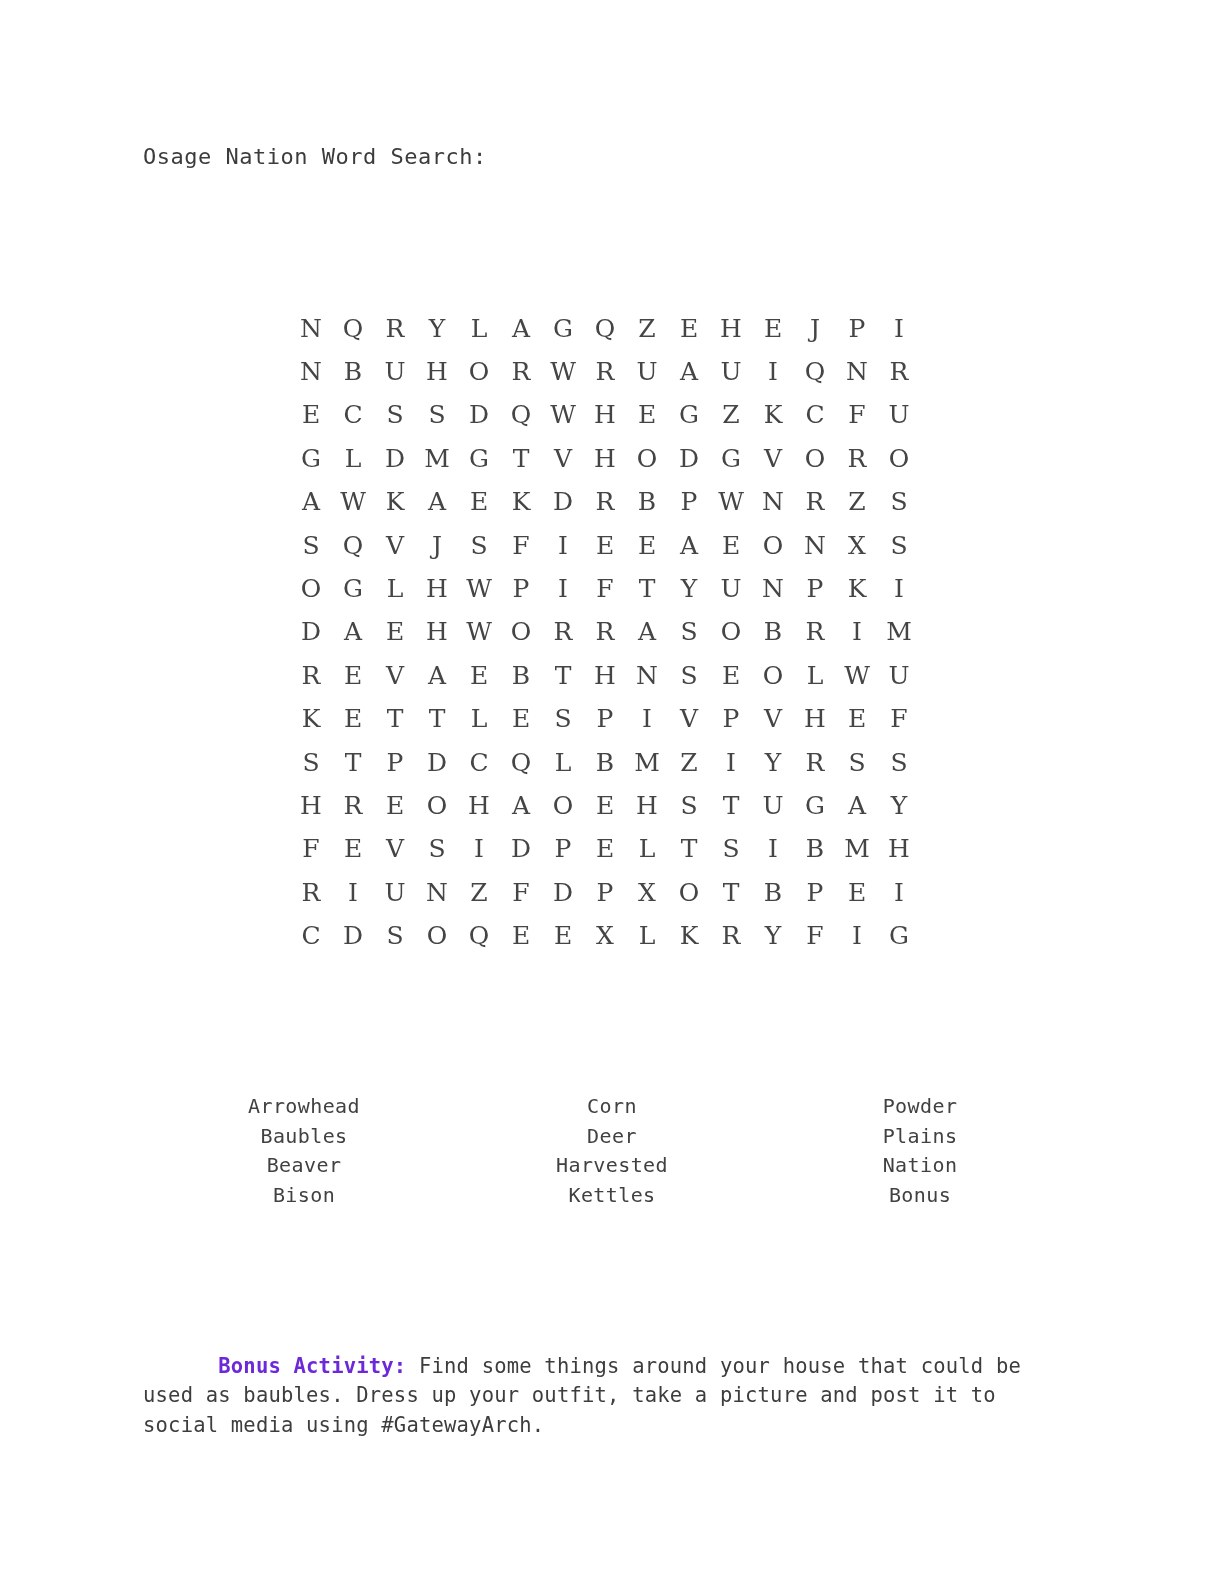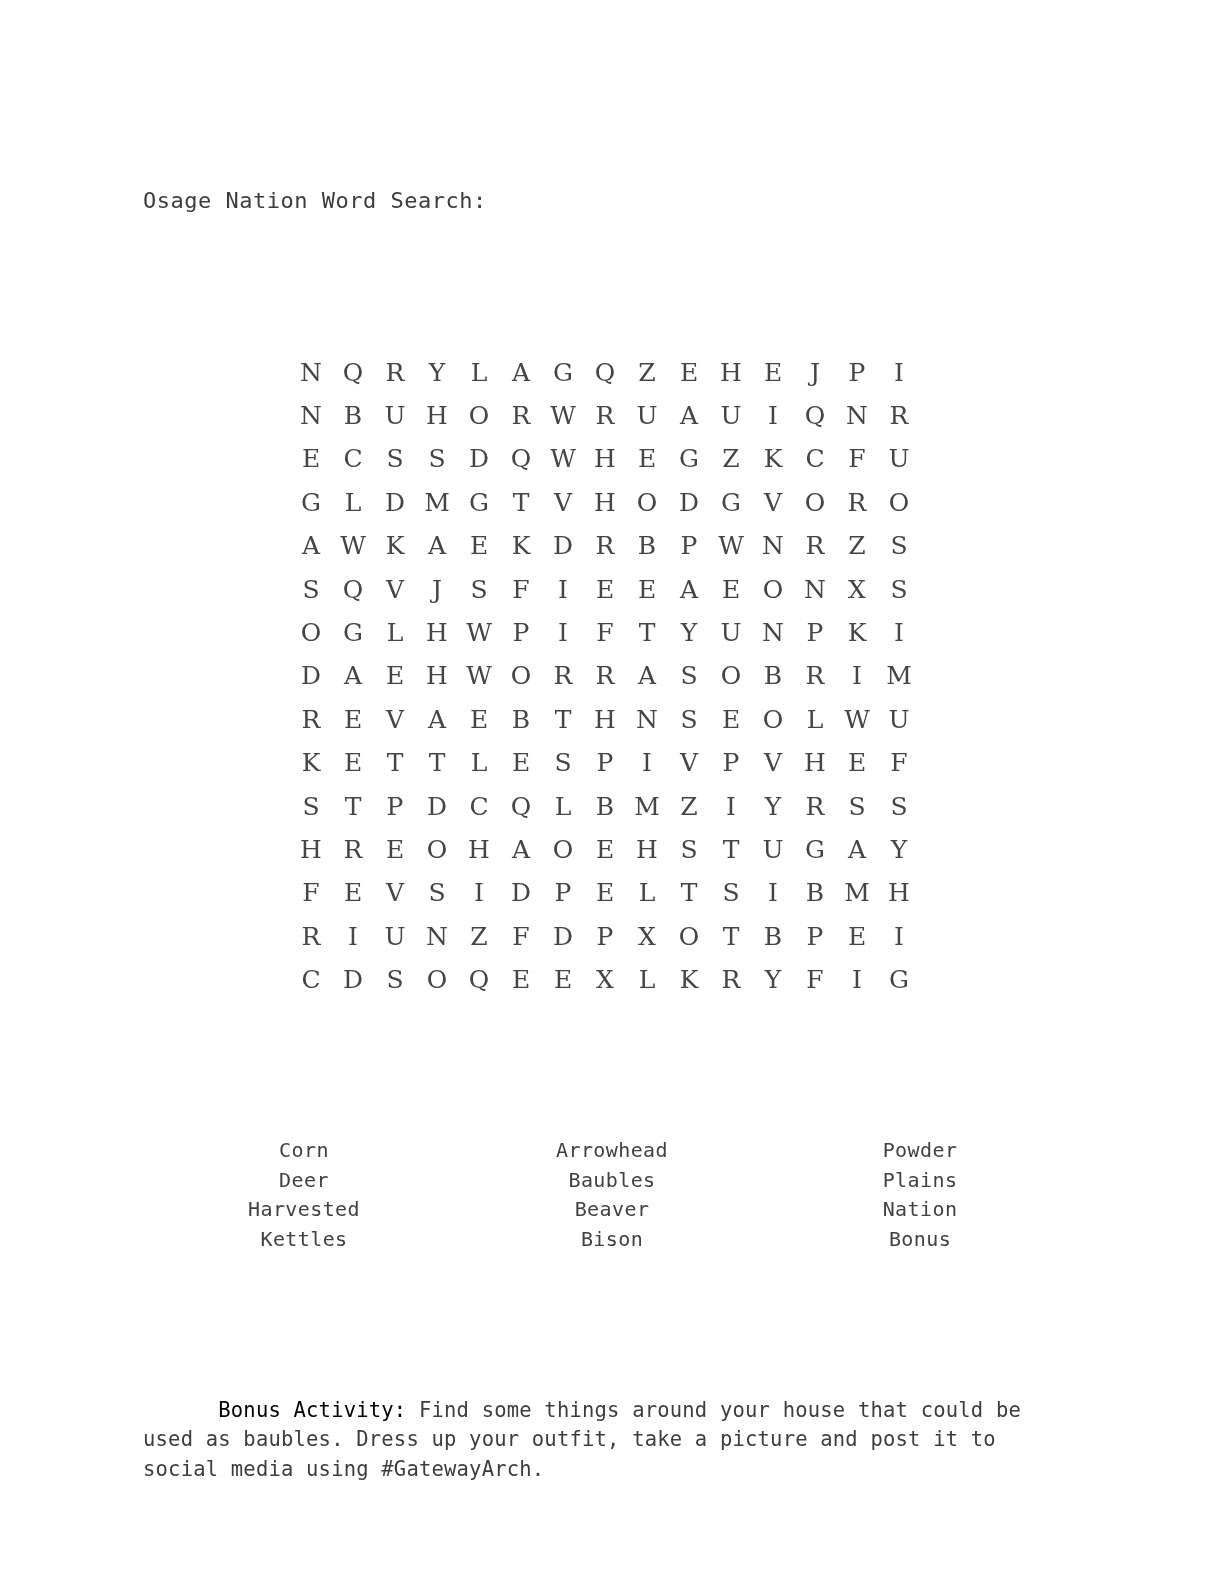--- a/index.html
+++ b/index.html
@@ -15,21 +15,20 @@
     overflow: hidden;
     font-family: "DejaVu Sans Mono", "Liberation Mono", monospace;
     color: #3a3a3a;
     -webkit-font-smoothing: antialiased;
   }
 
   .page {
     position: absolute;
     inset: 0;
     background: #ffffff;
-    margin-top: 44px;
   }
 
   
   #puzzle-title {
     position: absolute;
     left: 143px;
     top: 142px;
     font-size: 22px;
     letter-spacing: 0.5px;
     line-height: 30px;
@@ -86,22 +85,22 @@
     position: absolute;
     left: 143px;
     top: 1322px;
     width: 935px;
     font-size: 20.5px;
     line-height: 29.5px;
     color: #3d3d3d;
     letter-spacing: 0.2px;
   }
   #bonus-activity .bonus-label {
-    font-weight: normal;
-    color: #000000;
+    font-weight: bold;
+    color: #6d28d9;
   }
   #bonus-activity .bonus-body {
     font-weight: normal;
   }
   .bonus-line { white-space: pre-wrap; }
 </style>
 </head>
 <body>
 
 <div class="page">
@@ -360,33 +359,33 @@
         <div class="grid-cell">K</div>
         <div class="grid-cell">R</div>
         <div class="grid-cell">Y</div>
         <div class="grid-cell">F</div>
         <div class="grid-cell">I</div>
         <div class="grid-cell">G</div>
       </div>
     </div>
 
   <div id="word-list">
+      <div class="word-column">
+        <div class="word-item">Arrowhead</div>
+        <div class="word-item">Baubles</div>
+        <div class="word-item">Beaver</div>
+        <div class="word-item">Bison</div>
+      </div>
       <div class="word-column">
         <div class="word-item">Corn</div>
         <div class="word-item">Deer</div>
         <div class="word-item">Harvested</div>
         <div class="word-item">Kettles</div>
       </div>
       <div class="word-column">
-        <div class="word-item">Arrowhead</div>
-        <div class="word-item">Baubles</div>
-        <div class="word-item">Beaver</div>
-        <div class="word-item">Bison</div>
-      </div>
-      <div class="word-column">
         <div class="word-item">Powder</div>
         <div class="word-item">Plains</div>
         <div class="word-item">Nation</div>
         <div class="word-item">Bonus</div>
       </div>
     </div>
 
   <div id="bonus-activity">
     <span class="bonus-line">
       <span class="bonus-label">Bonus Activity:</span><span class="bonus-body"> Find some things around your house that could be used as baubles. Dress up your outfit, take a picture and post it to social media using #GatewayArch.</span>

